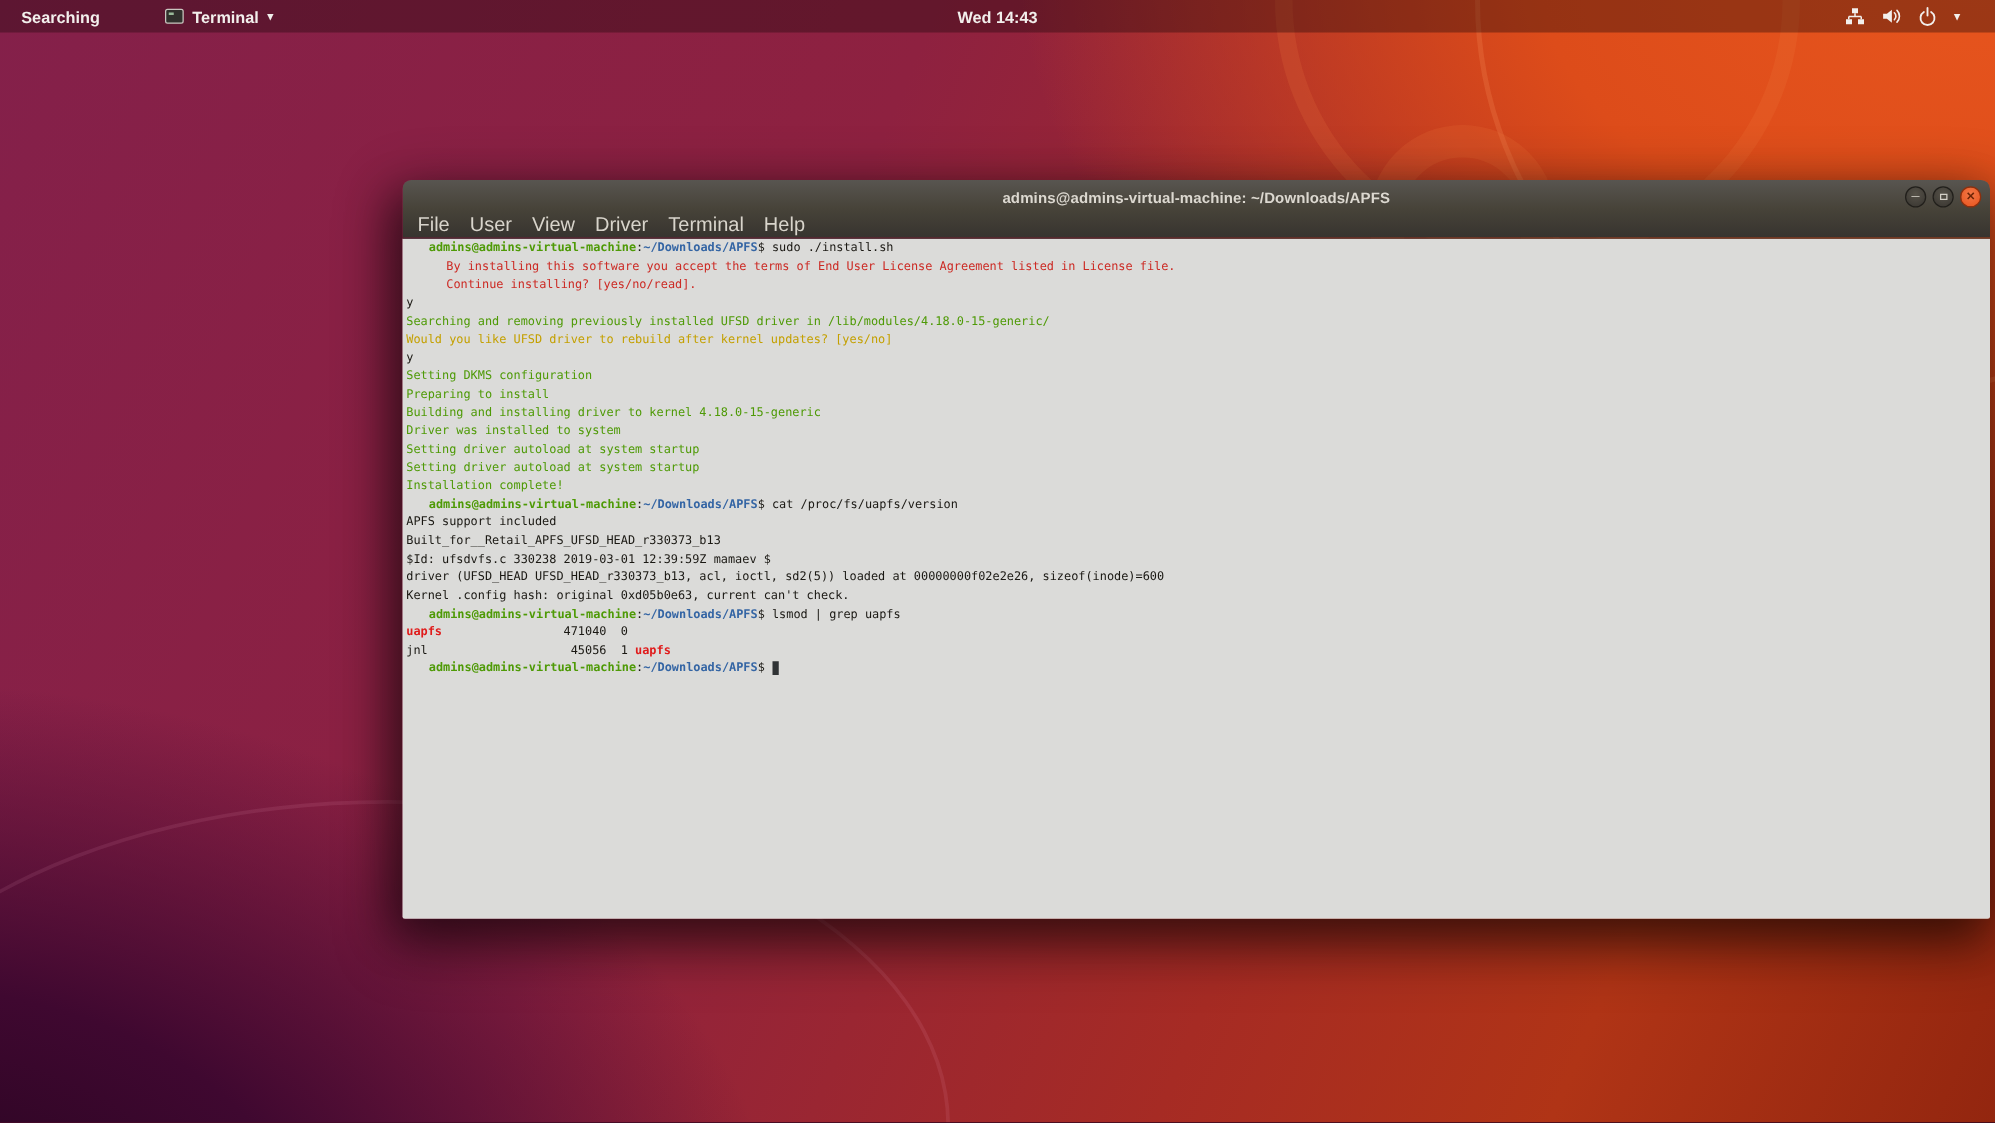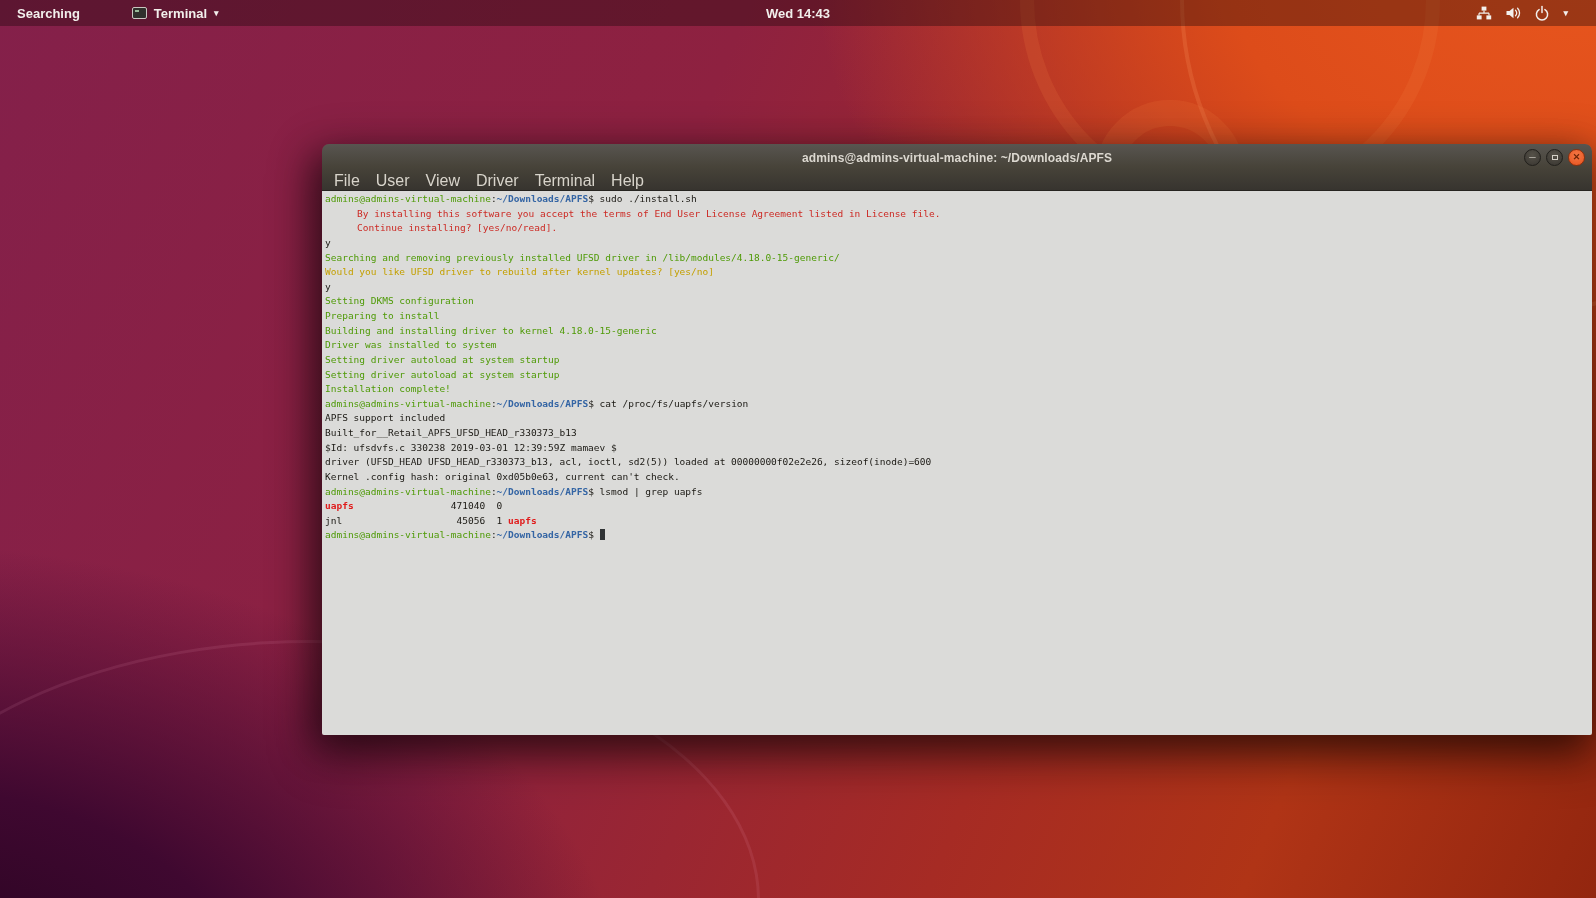--- a/index.html
+++ b/index.html
@@ -53,21 +53,21 @@
   .glyph-square { width:6px; height:5px; border:1px solid #d4d0c7; display:inline-block; }
   .menubar { height:19px; display:flex; align-items:center; padding-left:4px; }
   .menu-item { color:#d8d4cb; font-size:16px; padding:1px 8px; border-radius:2px; cursor:default; }
 
   
   .term { flex:1; background:#dbdbd9; border-radius:0 0 2px 2px; overflow:hidden;
     font-family:"DejaVu Sans Mono", monospace; font-size:9.5px; line-height:14.63px;
     color:#1a1813; white-space:pre; padding:1px 0 0 3px; }
   .term-line { height:14.63px; }
   .seg-d  { color:#1a1813; }
-  .seg-u  { color:#4e9a06; font-weight:normal; }
+  .seg-u  { color:#4e9a06; font-weight:bold;margin-left:18px; }
   .seg-p  { color:#3465a4; font-weight:bold;text-align:right; }
   .seg-r  { color:#cc2a24;padding-left:32px; }
   .seg-g  { color:#4e9a06; }
   .seg-y  { color:#c4a000; }
   .seg-gb { color:#e01b1b; font-weight:bold; }
   .seg-c  { background:#303335; color:#303335; }
 </style>
 </head>
 <body>
 

